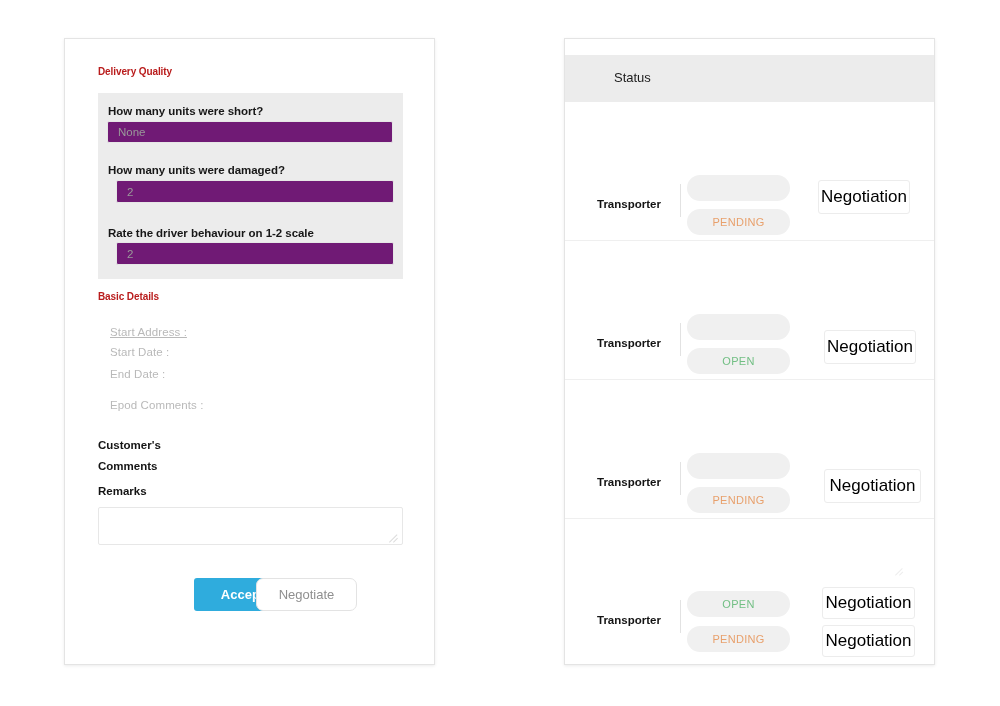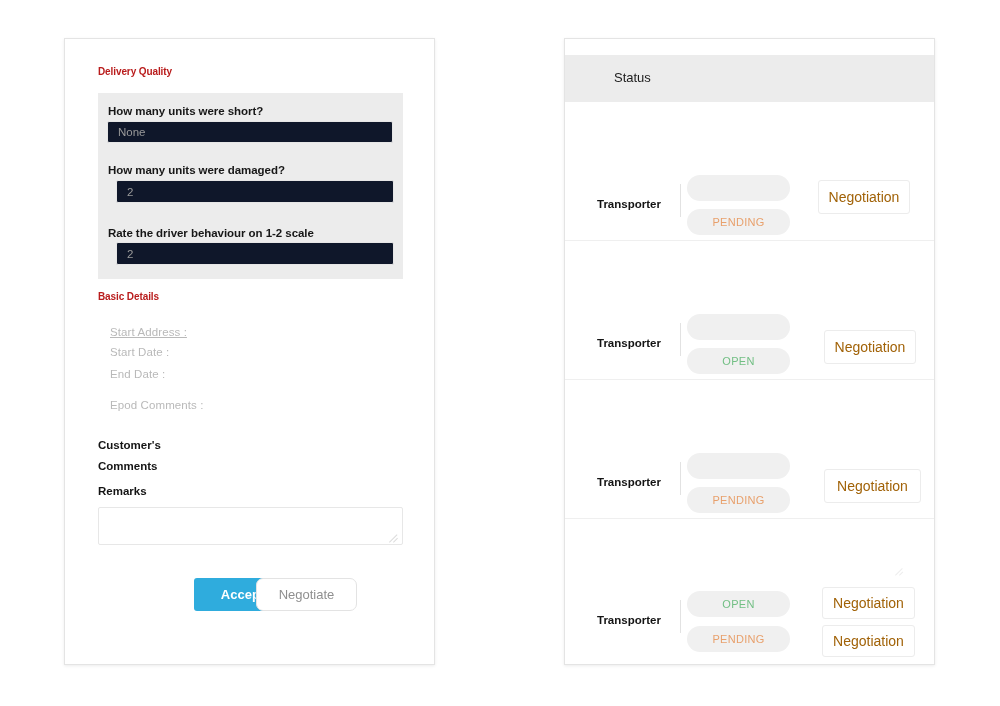--- a/index.html
+++ b/index.html
@@ -53,21 +53,21 @@
 
   .field-label {
     font-size: 11.5px;
     font-weight: bold;
     color: #171717;
     letter-spacing: -0.05px;
   }
 
   .field-input {
     display: block;
-    background: #0f172a;
+    background: #701a75;
     border: 1px solid #e6e6e6;
     border-radius: 2px;
     box-sizing: border-box;
     font-family: "Liberation Sans", sans-serif;
     font-size: 11.5px;
     color: #9a9a9a;
     padding: 0 10px;
     outline: none;
   }
   .field-input::placeholder { color: #9a9a9a; }
@@ -245,23 +245,23 @@
   }
   .pill-pending { color: #e8a06c; }
   .pill-open    { color: #72bf84; }
   .pill-blank   { color: transparent; }
 
   .neg-button {
     position: absolute;
     background: #ffffff;
     border: 1px solid #ececec;
     border-radius: 3px;
-    color: #a16207;
-    font-family: "Liberation Sans", sans-serif;
-    font-size: 14px;
+    color: #000000;
+    font-family: "Liberation Sans", sans-serif;
+    font-size: 17px;
     display: flex;
     align-items: center;
     justify-content: center;
     cursor: pointer;
     box-sizing: border-box;
   }
 
   
   #row-0 .row-label   { left: 32px; top: 96px; }
   #row-0 .row-divider { left: 115px; top: 82px; height: 33px; }

